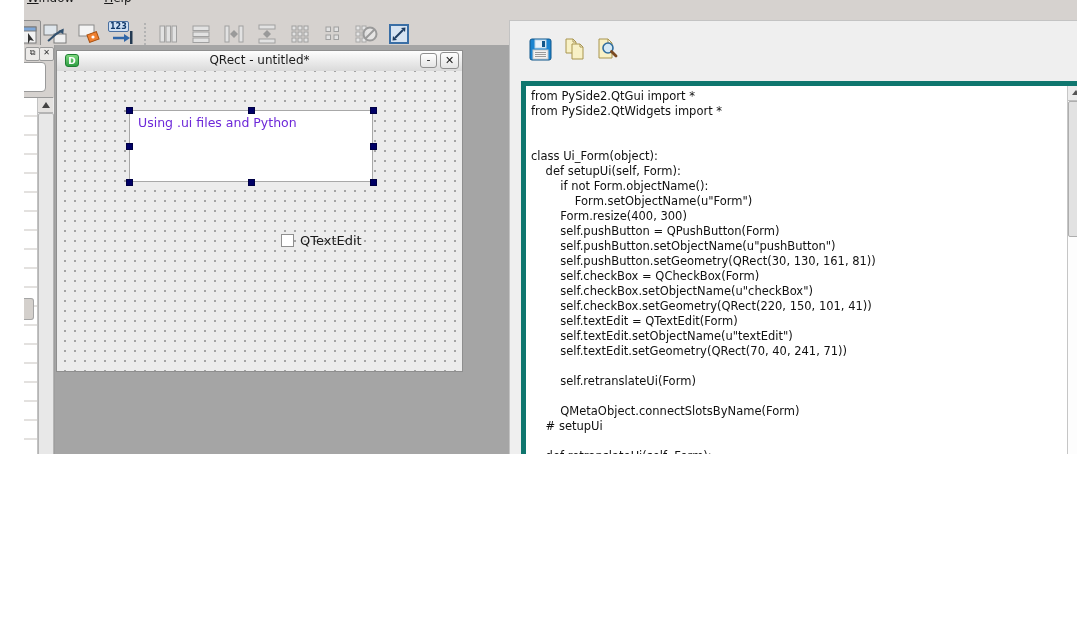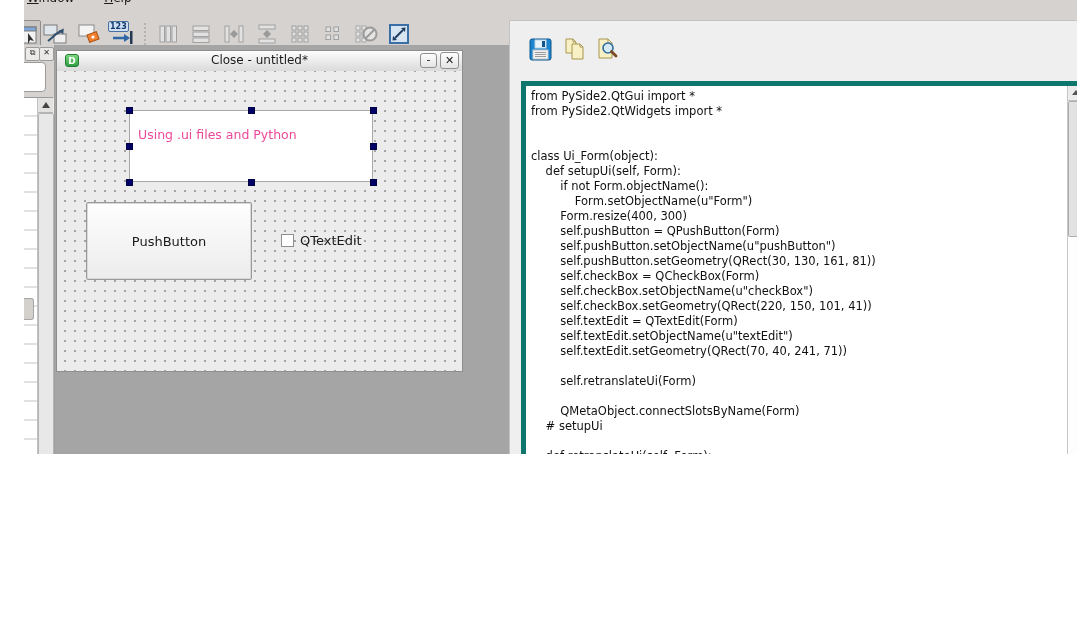--- a/index.html
+++ b/index.html
@@ -50,21 +50,21 @@
   .titlebar{position:relative;height:20px;background:linear-gradient(#fdfdfd,#dadada);border-bottom:1px solid #aeaeae;}
   .d-icon{position:absolute;left:8px;top:3px;width:14px;height:13px;border-radius:3px;
           background:linear-gradient(#7ed87e,#2f9e44);border:1px solid #1f7f33;color:#fff;
           font-size:9px;font-weight:bold;text-align:center;line-height:13px;box-sizing:border-box;}
   .wtitle{position:absolute;left:0;right:0;top:2px;text-align:center;font-size:12px;color:#1c1c1c;}
   .wbtn{position:absolute;background:linear-gradient(#fefefe,#e4e4e4);border:1px solid #8f8f8f;border-radius:3px;
         text-align:center;box-sizing:border-box;}
   .canvas{position:absolute;left:0;right:0;top:20px;bottom:0;background-color:#ececec;
           background-image:radial-gradient(circle,#a3a3a3 1px,transparent 1.4px);background-size:10px 10px;background-position:3px 5px;}
   .textedit{position:absolute;left:72px;top:39px;width:244px;height:72px;background:#fff;border:1px solid #a8a8a8;box-sizing:border-box;}
-  .placeholder{padding:16px 8px;color:#ec4899;font-size:12.5px;}
+  .placeholder{padding:4px 8px;color:#6d28d9;font-size:12.5px;}
   .handle{position:absolute;width:7px;height:7px;background:#000066;border:1px solid #000044;box-sizing:border-box;}
   .pushbutton{position:absolute;left:29px;top:131px;width:166px;height:78px;background:linear-gradient(#fefefe,#ececec);
               border:1px solid #9a9a9a;border-radius:2px;display:flex;align-items:center;justify-content:center;
               font-size:13px;box-sizing:border-box;box-shadow:0 0 0 1px #d8d8d8 inset;}
   .checkbox-box{position:absolute;left:224px;top:163px;width:13px;height:13px;background:#fff;border:1px solid #8f8f8f;box-sizing:border-box;}
   .checkbox-label{position:absolute;left:243px;top:162px;font-size:13px;}
 
   
   .dialog{left:485px;top:20px;width:584px;height:595px;background:#efefef;border:1px solid #c3c3c3;box-sizing:border-box;}
   .dlg-tbtn{position:absolute;top:16px;width:28px;height:28px;}
@@ -267,21 +267,21 @@
             <div class="tri-up"></div>
           </div>
         <div class="dock-scroll-thumb"></div>
       </div>
     </div>
   </div>
 
   <div class="abs form-window">
     <div class="titlebar">
       <div class="d-icon">D</div>
-      <div class="wtitle">Close - untitled*</div>
+      <div class="wtitle">QRect - untitled*</div>
       <div class="wbtn" style="left:363px;top:2px;width:17px;height:15px;font-size:11px;line-height:12px;">
         <span>-</span>
       </div>
       <div class="wbtn" style="left:383px;top:1px;width:19px;height:17px;font-size:11px;font-weight:bold;line-height:15px;">
         <span>✕</span>
       </div>
     </div>
     <div class="canvas">
 
       <div class="textedit">
@@ -290,23 +290,20 @@
 
       <div class="handle" style="left:69px;top:36px"></div>
       <div class="handle" style="left:191px;top:36px"></div>
       <div class="handle" style="left:313px;top:36px"></div>
       <div class="handle" style="left:69px;top:72px"></div>
       <div class="handle" style="left:313px;top:72px"></div>
       <div class="handle" style="left:69px;top:108px"></div>
       <div class="handle" style="left:191px;top:108px"></div>
       <div class="handle" style="left:313px;top:108px"></div>
 
-      <div class="pushbutton">
-        <span>PushButton</span>
-      </div>
 
       <div class="checkbox-box"></div>
       <div class="checkbox-label">QTextEdit</div>
     </div>
   </div>
 
   <div class="abs dialog">
 
     <div class="dlg-tbtn" style="left:18px">
       <svg width="25" height="25">

